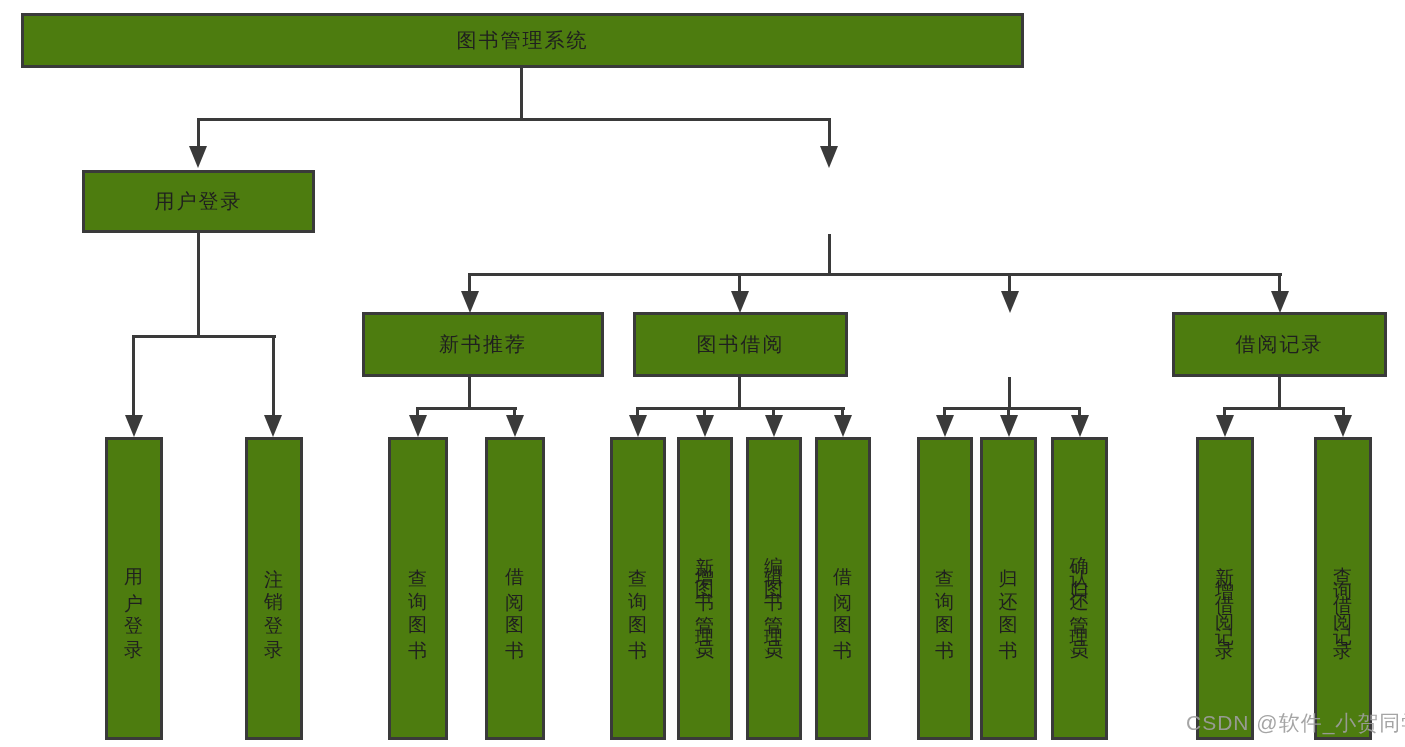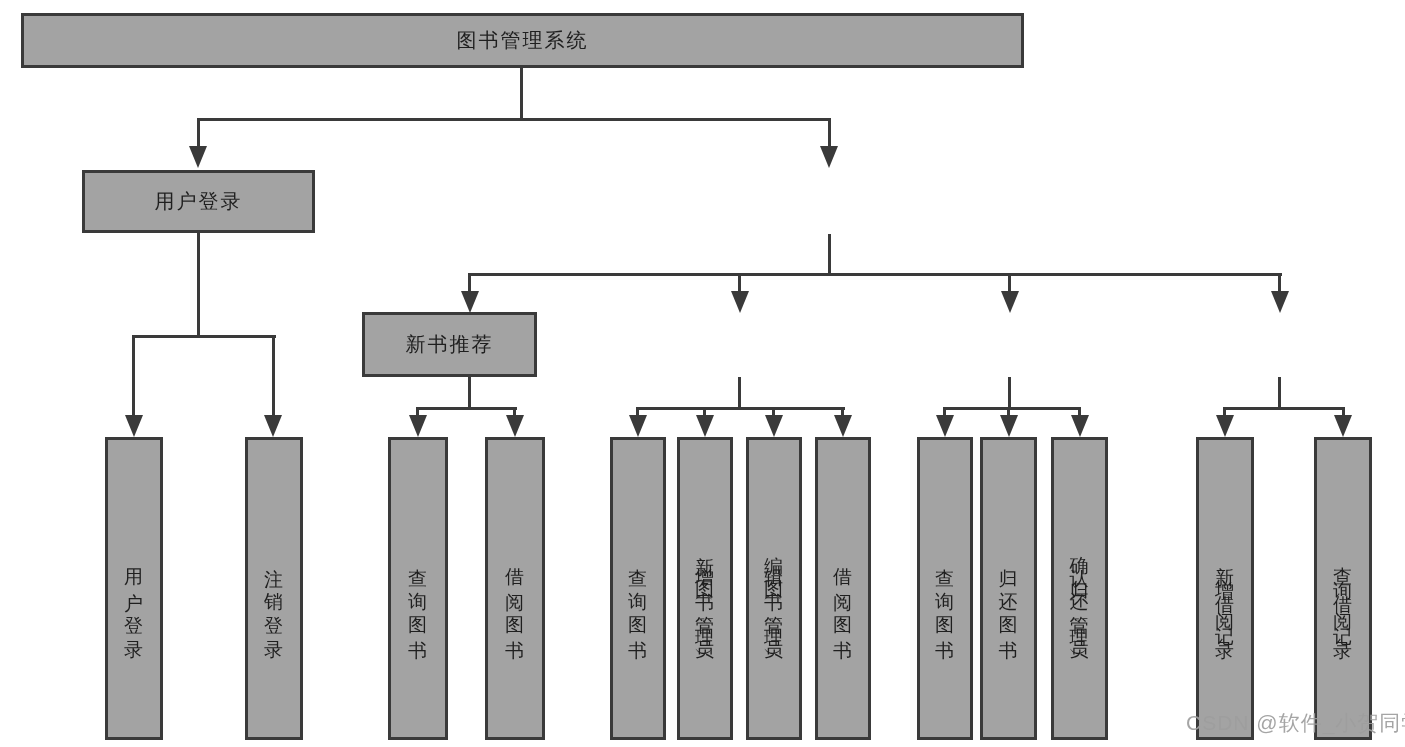--- a/index.html
+++ b/index.html
@@ -1,21 +1,21 @@
 <!DOCTYPE html>
 <html><head>
 <meta charset="utf-8">
 <style>
   html,body{margin:0;padding:0;background:#ffffff;}
   .canvas{
     position:relative;width:1405px;height:747px;background:#ffffff;overflow:hidden;
     font-family:"Liberation Sans","DejaVu Sans",sans-serif;color:#1f1f1f;
   }
   .box{
-    position:absolute;background:#a3a3a3;border:3px solid #3a3a3a;box-sizing:border-box;
+    position:absolute;background:#4d7c0f;border:3px solid #3a3a3a;box-sizing:border-box;
     display:flex;align-items:center;justify-content:center;
   }
   .hlabel{font-size:20px;letter-spacing:2px;color:#1f1f1f;white-space:nowrap;}
   .vlabel{
     writing-mode:vertical-rl;text-orientation:mixed;font-size:19px;color:#1f1f1f;
     line-height:1;white-space:nowrap;
   }
   .sp4{letter-spacing:24px;margin-top:24px;}   
   .sp6{letter-spacing:15px;margin-top:15px;}   
   .sp9{letter-spacing:12px;margin-top:12px;}   
@@ -37,22 +37,28 @@
 <div class="canvas">
 
   <div class="box" style="left:21px;top:13px;width:1003px;height:55px;">
     <span class="hlabel">图书管理系统</span>
   </div>
 
   <div class="box" style="left:82px;top:170px;width:233px;height:63px;">
     <span class="hlabel">用户登录</span>
   </div>
 
-  <div class="box" style="left:362px;top:312px;width:175px;height:65px;">
+  <div class="box" style="left:362px;top:312px;width:242px;height:65px;">
     <span class="hlabel">新书推荐</span>
+  </div>
+  <div class="box" style="left:633px;top:312px;width:215px;height:65px;">
+    <span class="hlabel">图书借阅</span>
+  </div>
+  <div class="box" style="left:1172px;top:312px;width:215px;height:65px;">
+    <span class="hlabel">借阅记录</span>
   </div>
 
   <div class="box" style="left:105px;top:437px;width:58px;height:303px;">
     <span class="vlabel sp4">用户登录</span>
   </div>
   <div class="box" style="left:245px;top:437px;width:58px;height:303px;">
     <span class="vlabel sp4">注销登录</span>
   </div>
 
   <div class="box" style="left:388px;top:437px;width:60px;height:303px;">

